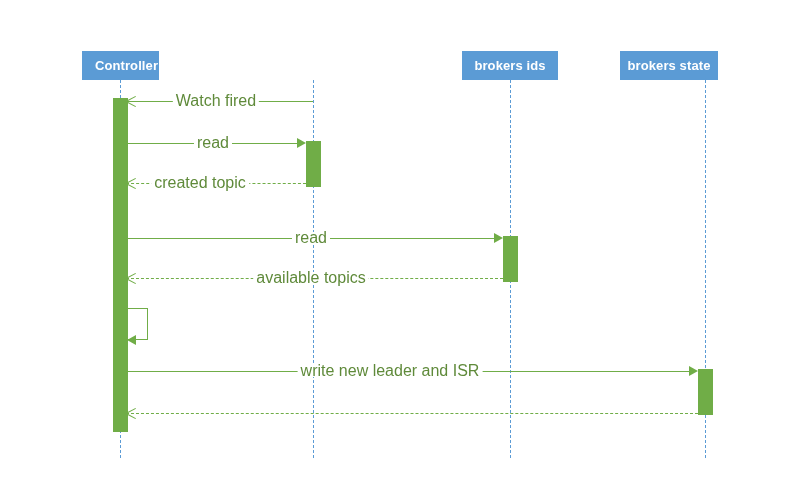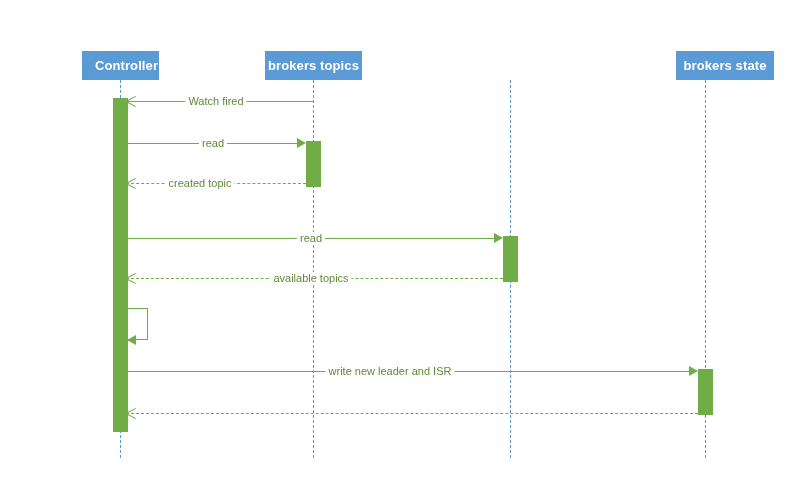--- a/index.html
+++ b/index.html
@@ -44,21 +44,21 @@
   .msg-line {
     position: absolute;
     height: 0;
     border-top: 1.4px solid #70ad47;
   }
   .msg-line.dashed {
     border-top: 1.6px dashed #70ad47;
   }
   .msg-label {
     position: absolute;
-    font-size: 11px;
+    font-size: 16px;
     color: #5f8a3a;
     background: #ffffff;
     padding: 0 3px;
     white-space: nowrap;
     transform: translate(-50%, -50%);
     line-height: 12px;
   }
   .arrow-head {
     position: absolute;
     width: 0;
@@ -108,24 +108,24 @@
   }
 </style>
 </head>
 <body>
 
 <div id="diagram">
 
   <div class="participant-header" style="left:82px; top:51px; width:77px;padding-left:12px;">
     <span>Controller</span>
   </div>
-  <div class="participant-header" style="left:265px; top:51px; width:97px;">
-    <span>brokers topics</span>
+  <div class="participant-header" style="left:462px; top:51px; width:96px;">
+    <span>brokers ids</span>
   </div>
-  <div class="participant-header" style="left:676px; top:51px; width:98px;">
+  <div class="participant-header" style="left:620px; top:51px; width:98px;">
     <span>brokers state</span>
   </div>
 
   <div class="lifeline" style="left:120px; top:80px; height:378px;"></div>
   <div class="lifeline" style="left:313px; top:80px; height:378px;"></div>
   <div class="lifeline" style="left:510px; top:80px; height:378px;"></div>
   <div class="lifeline" style="left:705px; top:80px; height:378px;"></div>
 
   <div class="activation" style="left:113px; top:98px; height:334px;"></div>
   <div class="activation" style="left:306px; top:141px; height:46px;"></div>

